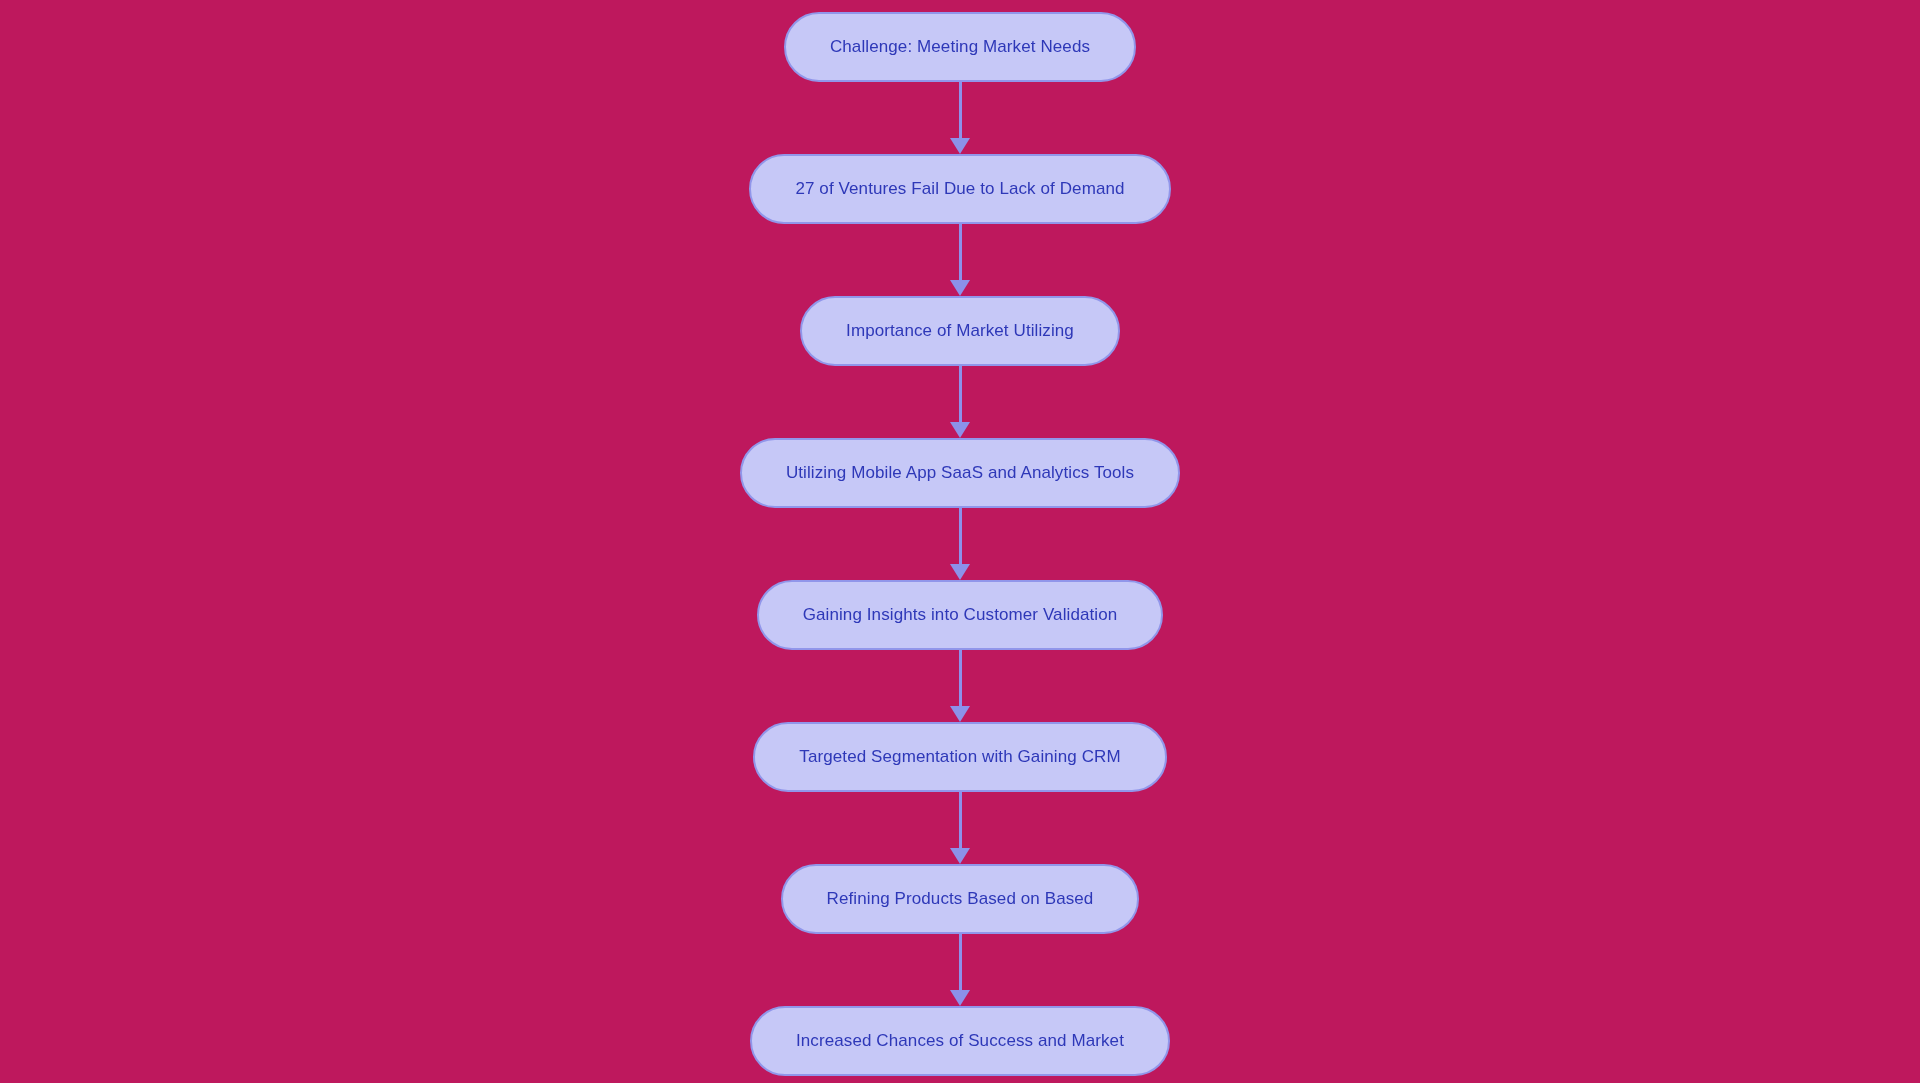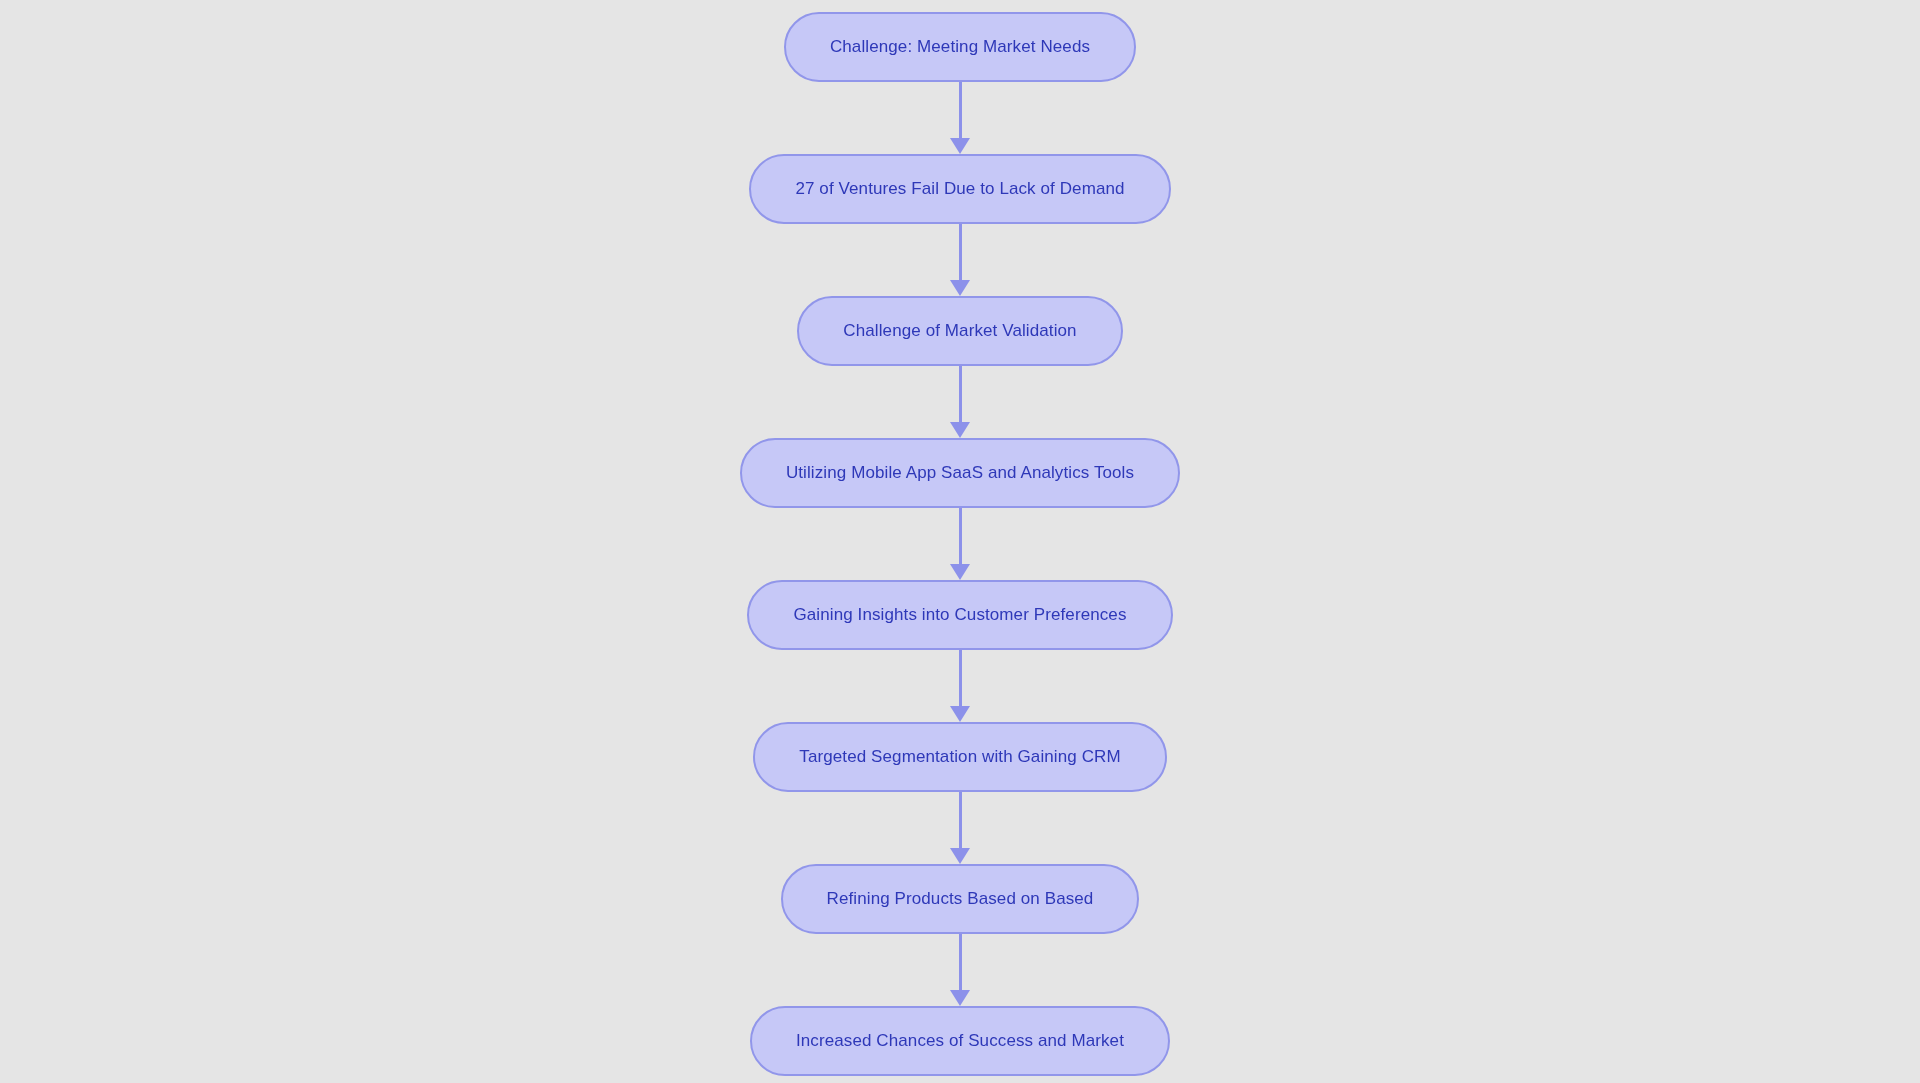--- a/index.html
+++ b/index.html
@@ -4,21 +4,21 @@
 <style>
   html, body {
     margin: 0;
     padding: 0;
     background: #ffffff;
   }
   .canvas {
     width: 1920px;
     height: 1083px;
     box-sizing: border-box;
-    background: #e5e5e5;
+    background: #be185d;
     display: flex;
     flex-direction: column;
     align-items: center;
     padding-top: 12px;
     font-family: "Liberation Sans", sans-serif;
     overflow: hidden;
   }
   .node {
     height: 70px;
     box-sizing: border-box;
@@ -76,39 +76,39 @@
   <div class="node">
     <span class="node-label">27 of Ventures Fail Due to Lack of Demand</span>
   </div>
 
   <div class="arrow">
     <div class="arrow-line"></div>
     <div class="arrow-head"></div>
   </div>
 
   <div class="node">
-    <span class="node-label">Challenge of Market Validation</span>
+    <span class="node-label">Importance of Market Utilizing</span>
   </div>
 
   <div class="arrow">
     <div class="arrow-line"></div>
     <div class="arrow-head"></div>
   </div>
 
   <div class="node">
     <span class="node-label">Utilizing Mobile App SaaS and Analytics Tools</span>
   </div>
 
   <div class="arrow">
     <div class="arrow-line"></div>
     <div class="arrow-head"></div>
   </div>
 
   <div class="node">
-    <span class="node-label">Gaining Insights into Customer Preferences</span>
+    <span class="node-label">Gaining Insights into Customer Validation</span>
   </div>
 
   <div class="arrow">
     <div class="arrow-line"></div>
     <div class="arrow-head"></div>
   </div>
 
   <div class="node">
     <span class="node-label">Targeted Segmentation with Gaining CRM</span>
   </div>

